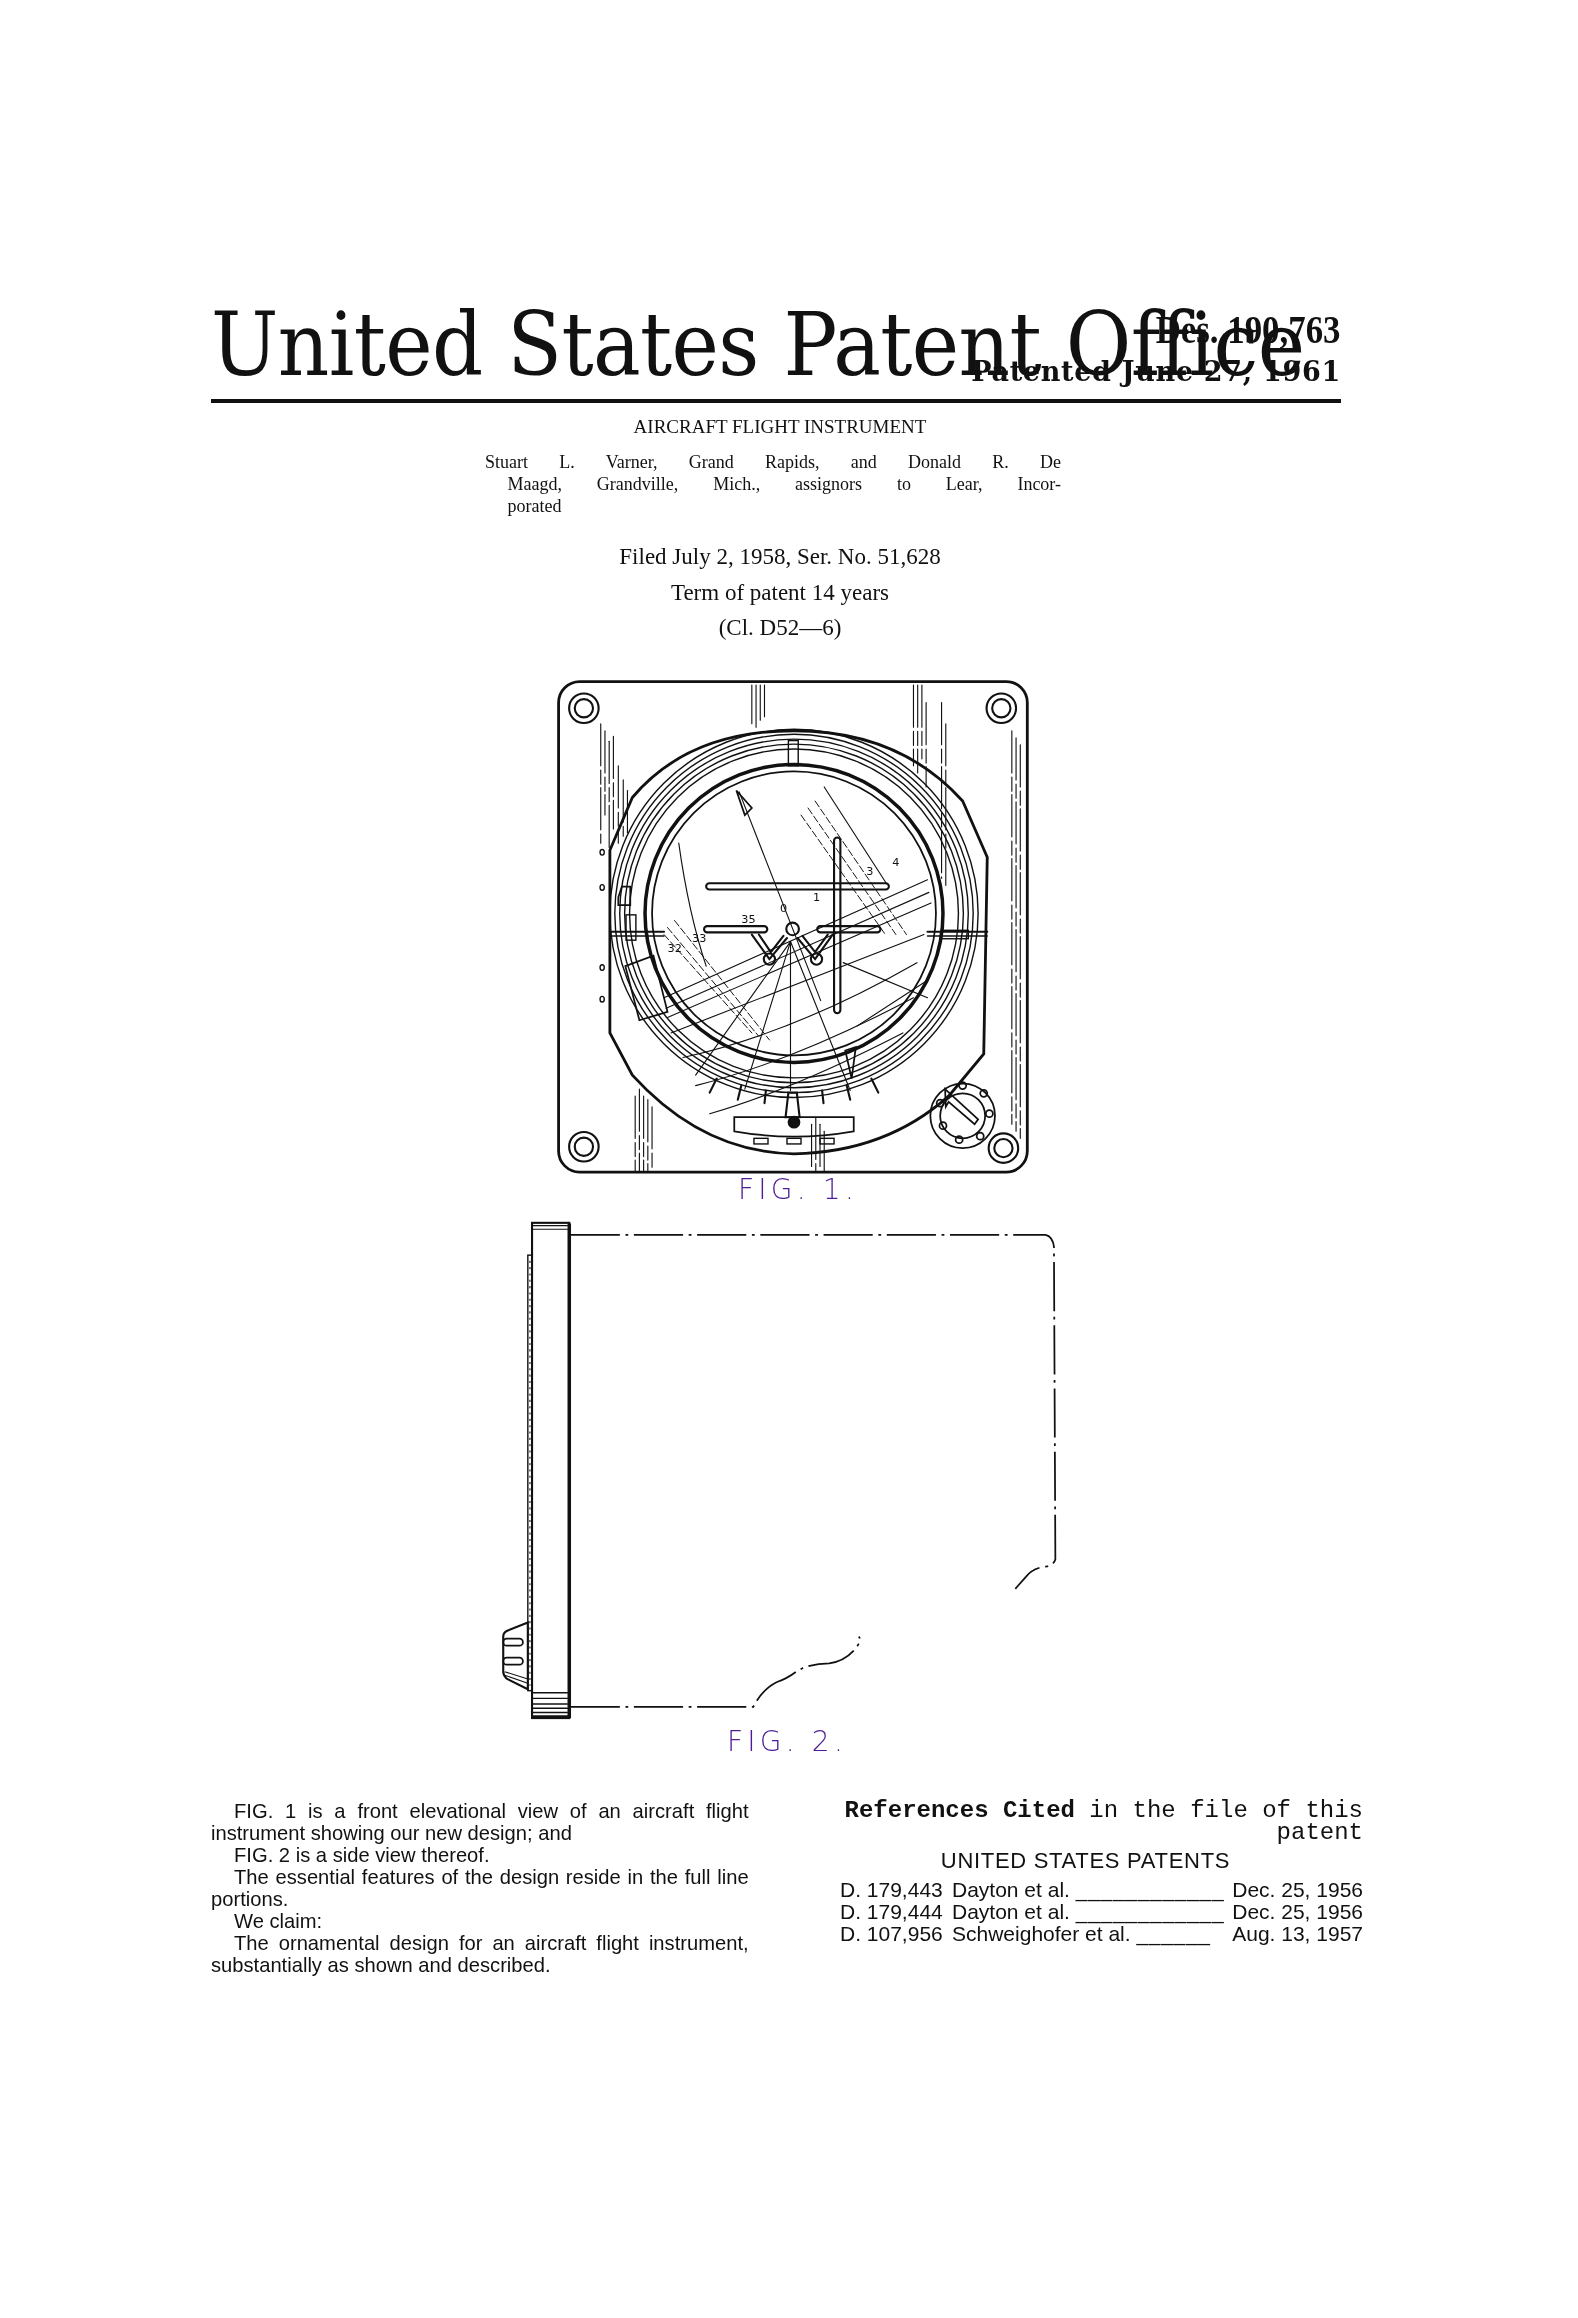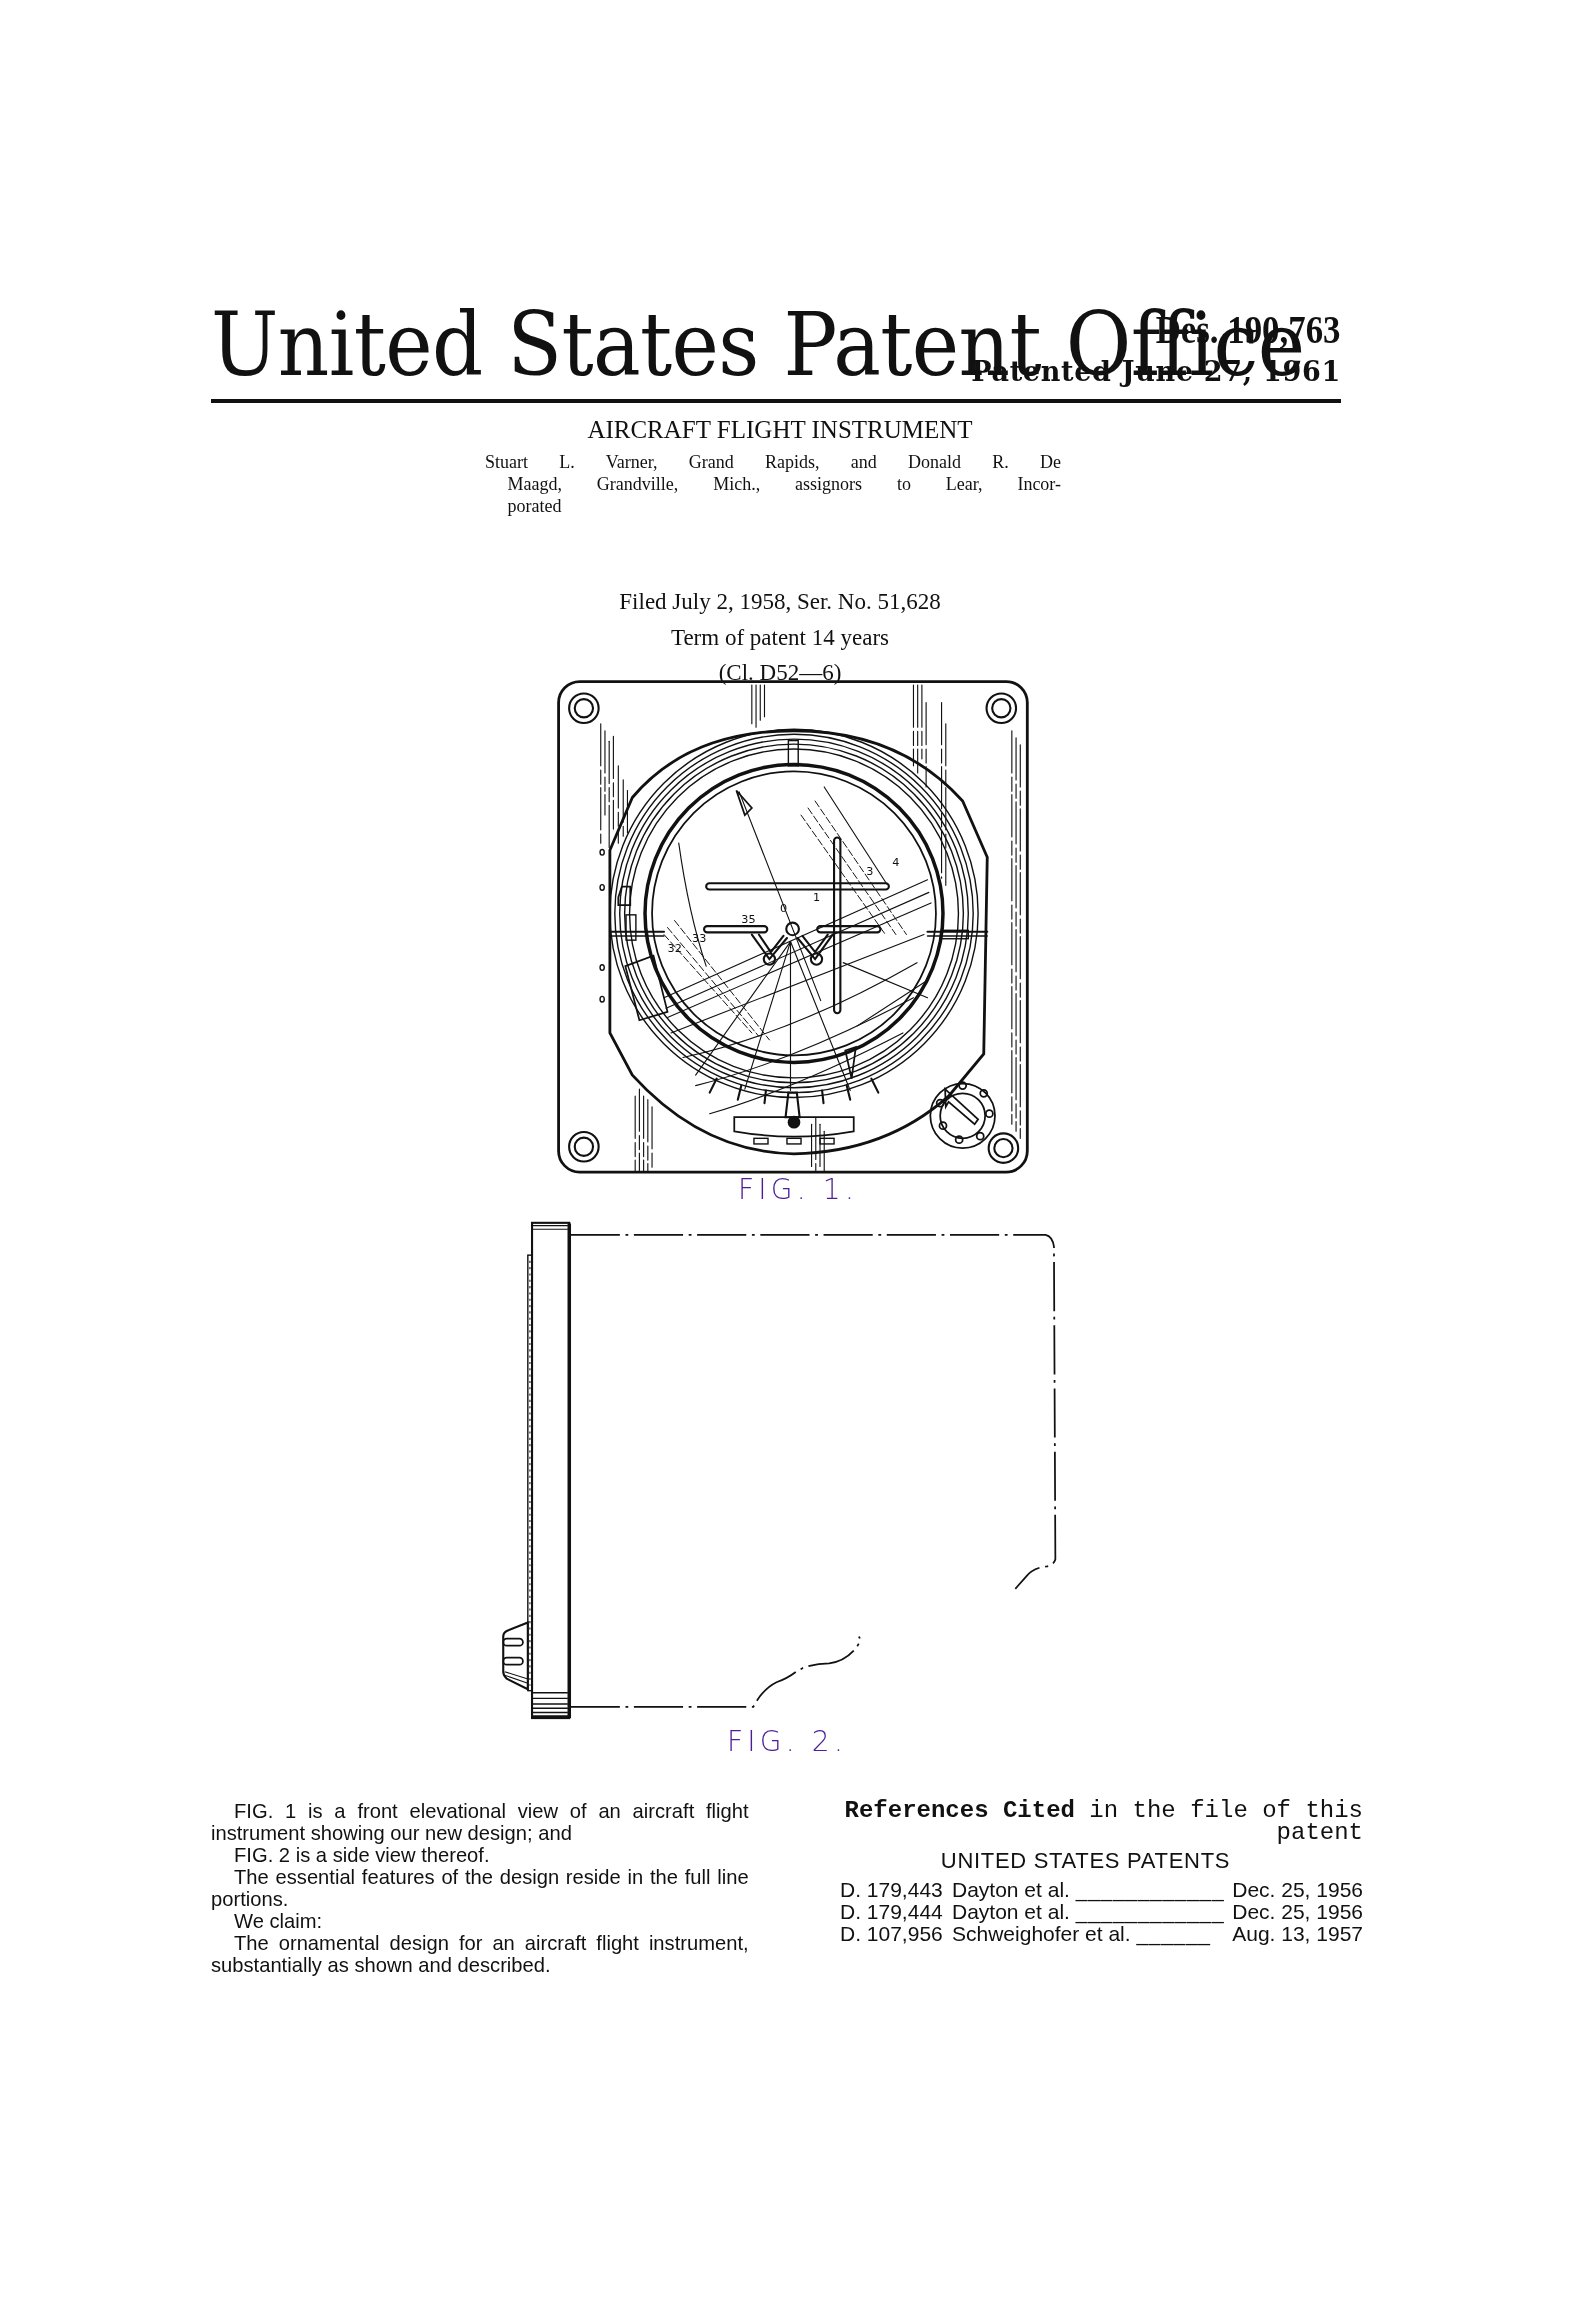--- a/index.html
+++ b/index.html
@@ -2,23 +2,23 @@
 <html style="font-size:11.2px"><head>
 <meta charset="utf-8">
 <style>
   html, body { margin:0; padding:0; background:#ffffff; }
   body { width:1579px; height:2319px; position:relative; overflow:hidden; color:#111; font-family:"Liberation Serif","DejaVu Serif",serif; }
   .abs { position:absolute; }
   .hdr-title { left:211px; top:302px; font-size:87px; line-height:1; letter-spacing:-0.7px; font-family:"DejaVu Serif","Liberation Serif",serif; transform:scaleX(0.92); transform-origin:left top; white-space:nowrap; }
   .hdr-des { right:238px; top:309px; font-size:41px; font-weight:bold; line-height:1; font-family:"Liberation Serif",serif; transform:scaleX(0.85); transform-origin:right top; white-space:nowrap; }
   .hdr-date { right:238px; top:358px; font-size:27px; font-weight:bold; line-height:1; font-family:"DejaVu Serif",serif; letter-spacing:0.7px; white-space:nowrap; }
   .hdr-rule { left:211px; top:399px; width:1130px; height:3.5px; background:#111; }
-  .title { left:0; width:1560px; top:417px; text-align:center; font-size:25px; line-height:1; }
+  .title { left:0; width:1560px; top:417px; text-align:center; font-size:19px; line-height:1; }
   .inventors { left:485px; top:451px; width:576px; font-size:18px; line-height:22px; text-align:justify; text-indent:0; }
-  .center-line { left:0; width:1560px; text-align:center; font-size:23px; line-height:1;margin-top:45px; }
+  .center-line { left:0; width:1560px; text-align:center; font-size:23px; line-height:1; }
   .fig-label { font-family:"DejaVu Sans",sans-serif; font-weight:200; font-size:28px; letter-spacing:4.2px; color:#4c1d95; }
   .col-left { left:211px; top:1800px; width:560px; font-size:21px; line-height:22px; font-family:"Liberation Sans",sans-serif; transform:scaleX(0.96); transform-origin:left top; }
   .col-left p { margin:0; text-align:justify; text-align-last:auto; }
   .col-left .ind { text-indent:24px; }
   .col-right { left:808px; top:1800px; width:555px; font-size:21px; line-height:22px; font-family:"Liberation Sans",sans-serif; }
   .refs-head { text-align:right; font-family:Liberation Mono, monospace; font-size:24px; }
   .refs-head b { font-weight:bold; }
   .refs-sub { text-align:center; font-size:22px; margin-top:5.6px; letter-spacing:0.7px; }
   .refs-table { margin-top:7px; width:100%; border-collapse:collapse; }
   .refs-table td { padding:0; font-size:21px; line-height:22px; white-space:nowrap; }

